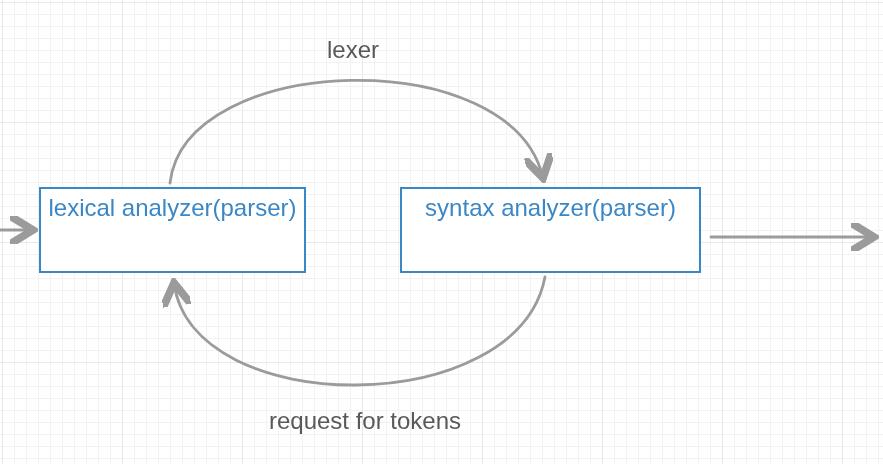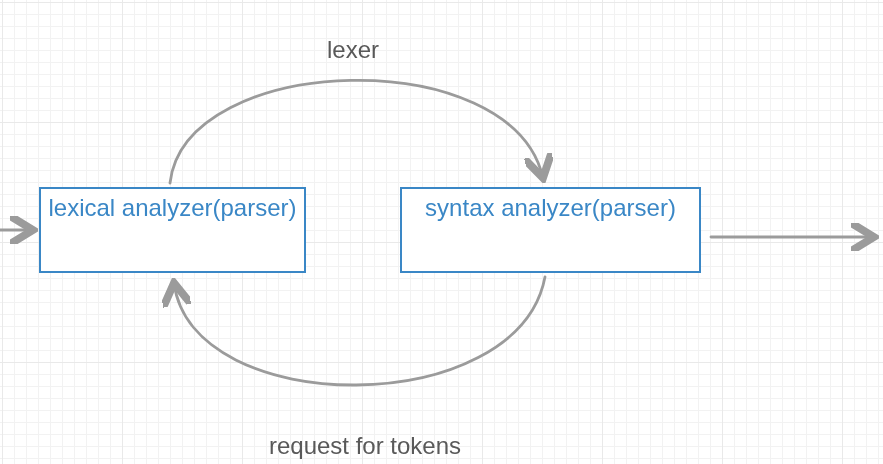--- a/index.html
+++ b/index.html
@@ -50,21 +50,21 @@
   .node-lexer  { left: 39px;  top: 187px; width: 267px; height: 86px; }
   .node-parser { left: 400px; top: 187px; width: 301px; height: 86px; }
   .flow-label {
     position: absolute;
     transform: translate(-50%, -50%);
     color: #595959;
     font-size: 24px;
     white-space: nowrap;
   }
   .label-tokens  { left: 353px; top: 50px; }
-  .label-request { left: 365px; top: 421px; margin-top: 25px; }
+  .label-request { left: 365px; top: 421px; }
 </style>
 </head>
 <body>
 
 <div class="canvas">
 
   <svg class="arrows" viewBox="0 0 883 464" xmlns="http://www.w3.org/2000/svg" aria-hidden="true">
     <defs>
       <marker id="open-arrowhead" viewBox="0 0 10 10" refX="8.2" refY="5" markerWidth="10" markerHeight="10" orient="auto">
         <path d="M 1 0.6 L 8.2 5 L 1 9.4" fill="none" stroke="#9b9b9b" stroke-width="1" stroke-linecap="round"></path>

